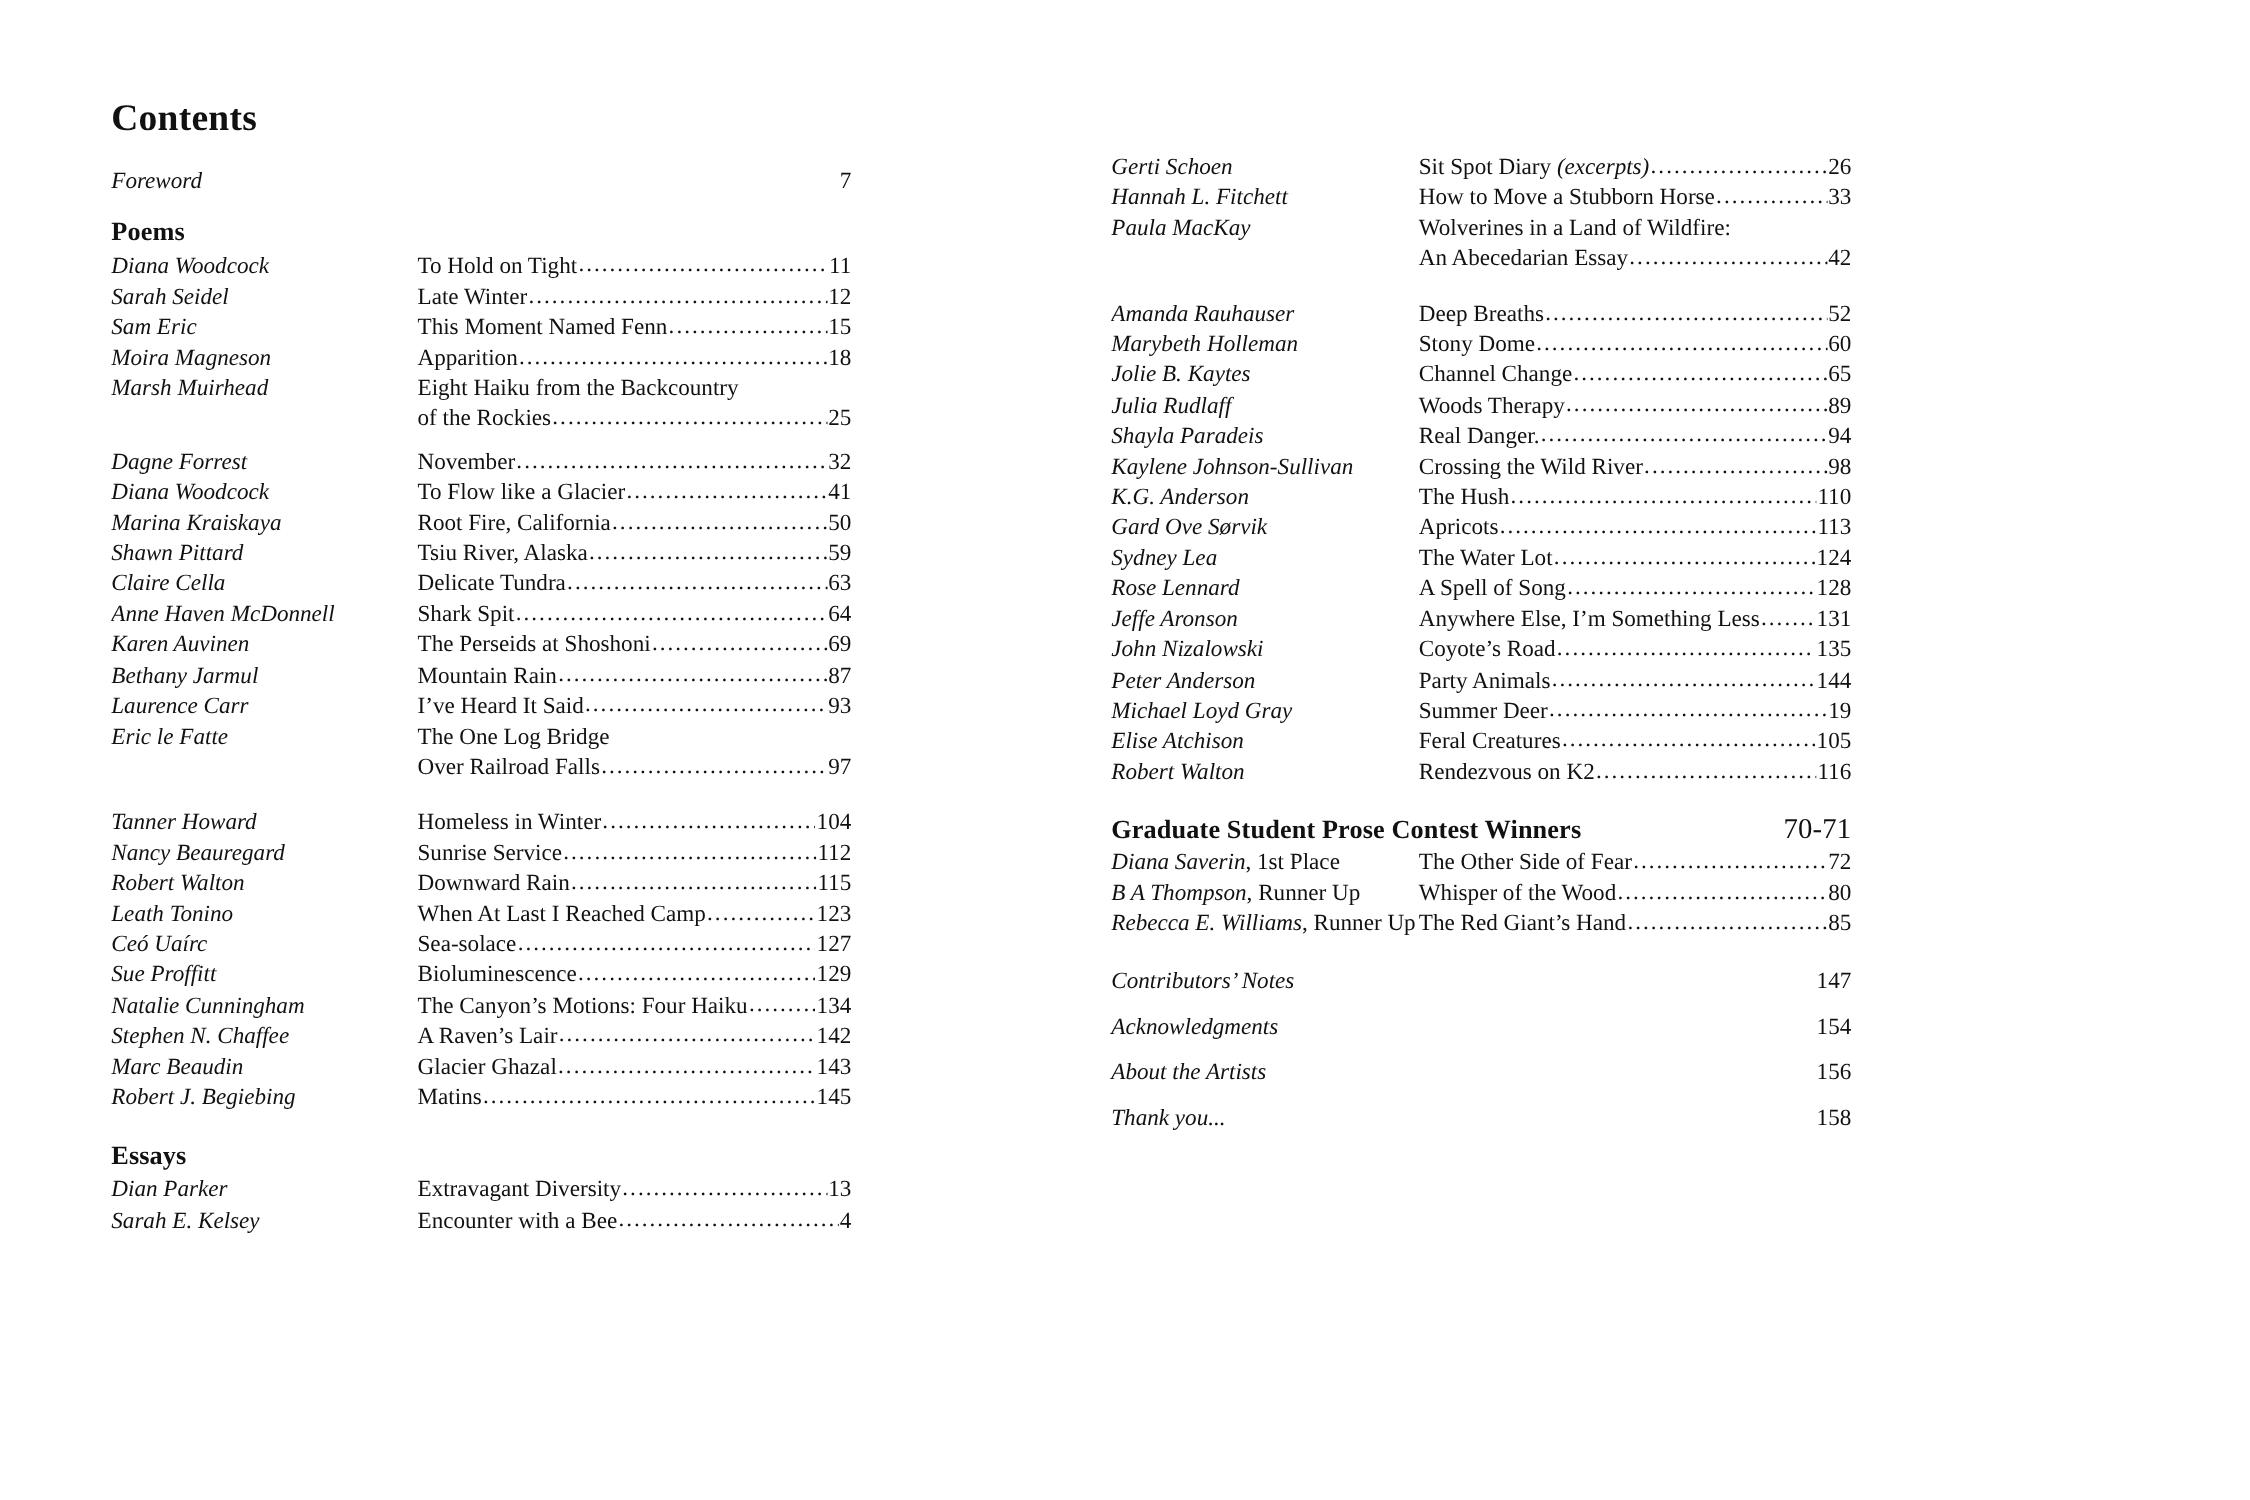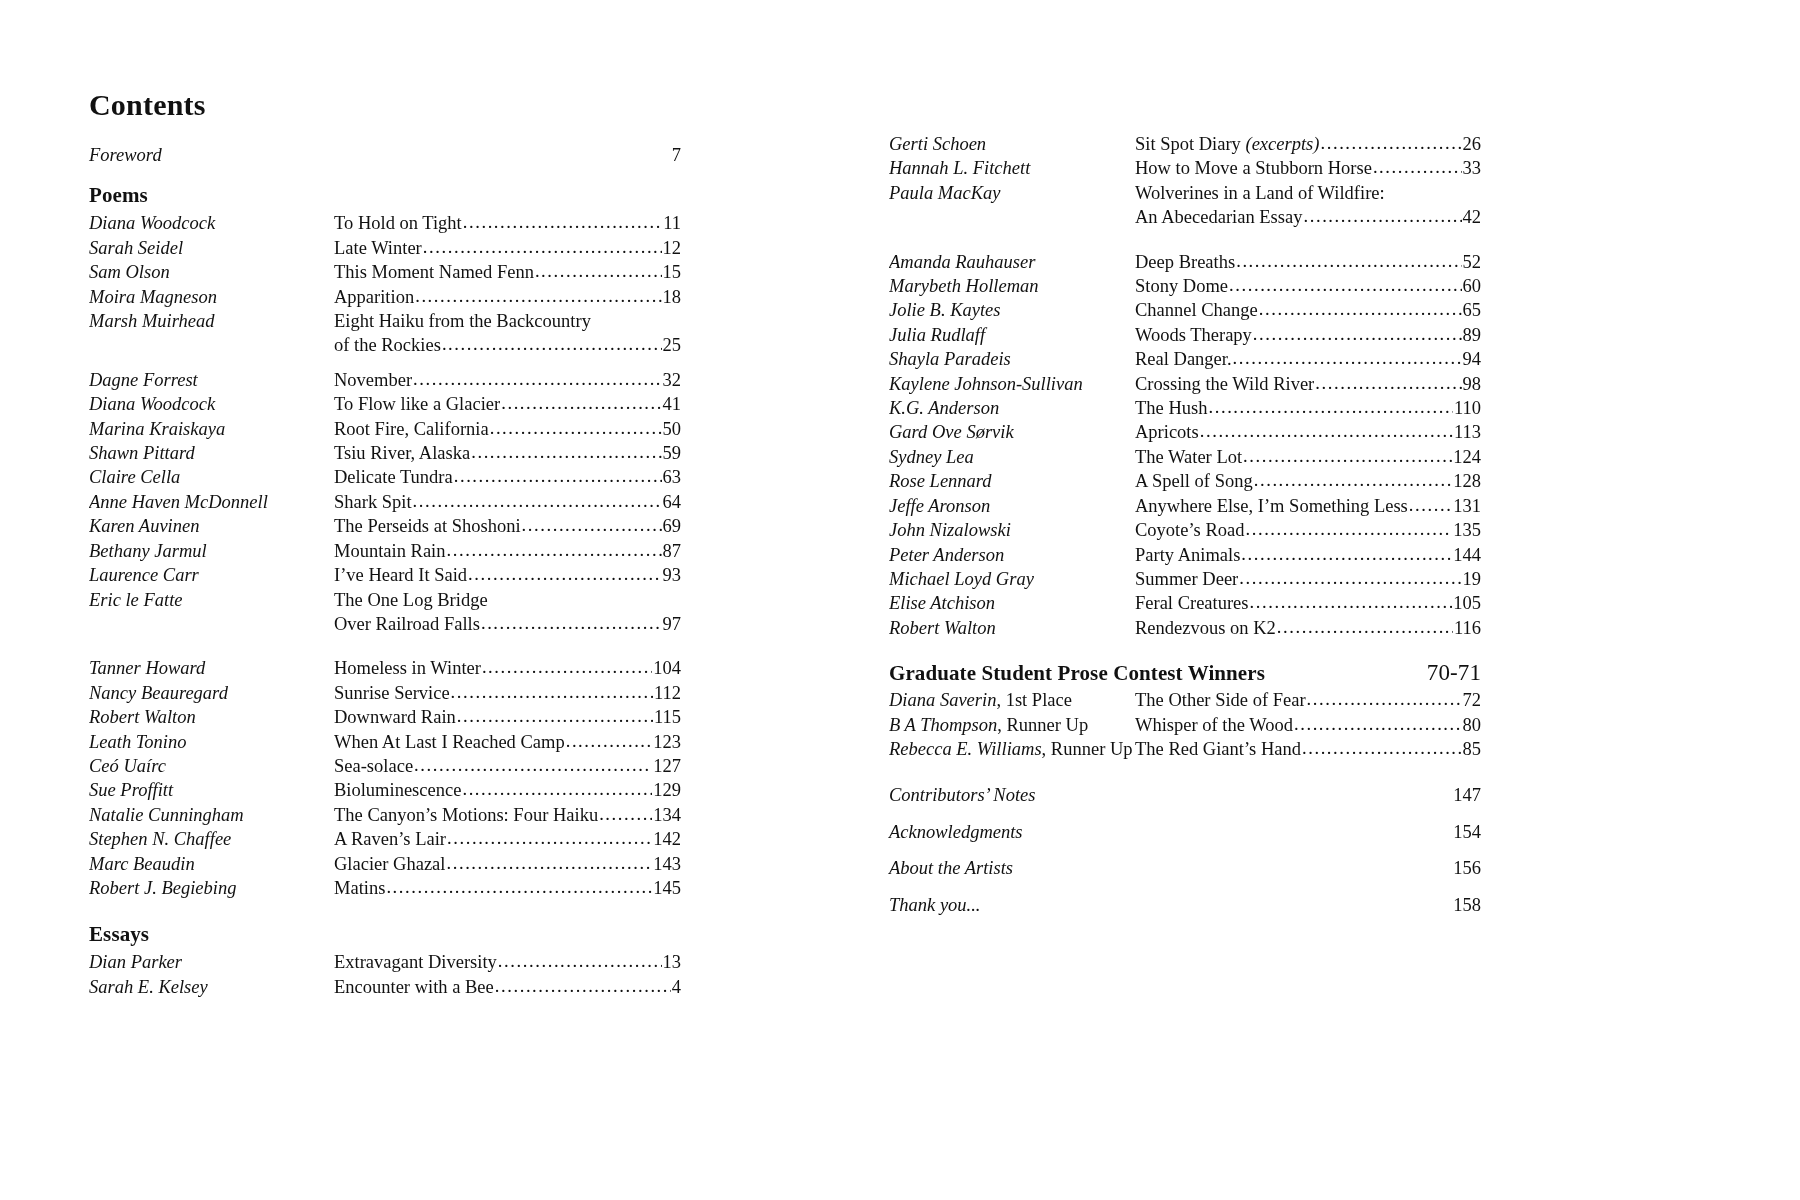--- a/index.html
+++ b/index.html
@@ -15,21 +15,21 @@
     overflow: hidden;
   }
   .page {
     position: relative;
     width: 1800px;
     height: 1200px;
     box-sizing: border-box;
   }
   .col {
     position: absolute;
-    top: 14px;
+    top: 4px;
   }
   .col-left  { left: 89px;  width: 592px; }
   .col-right { left: 889px; width: 592px; }
 
   .contents-title {
     font-size: 30px;
     font-weight: bold;
     letter-spacing: 0.2px;
     margin: 74px 0 0 0;
     line-height: 1.1;
@@ -155,21 +155,21 @@
         </div>
         <div class="entry">
           <span class="author">Sarah Seidel</span>
           <span class="titlewrap">
             <span class="title">Late Winter</span>
             <span class="leader"></span>
             <span class="pageno">12</span>
           </span>
         </div>
         <div class="entry">
-          <span class="author">Sam Olson</span>
+          <span class="author">Sam Eric</span>
           <span class="titlewrap">
             <span class="title">This Moment Named Fenn</span>
             <span class="leader"></span>
             <span class="pageno">15</span>
           </span>
         </div>
         <div class="entry">
           <span class="author">Moira Magneson</span>
           <span class="titlewrap">
             <span class="title">Apparition</span>

